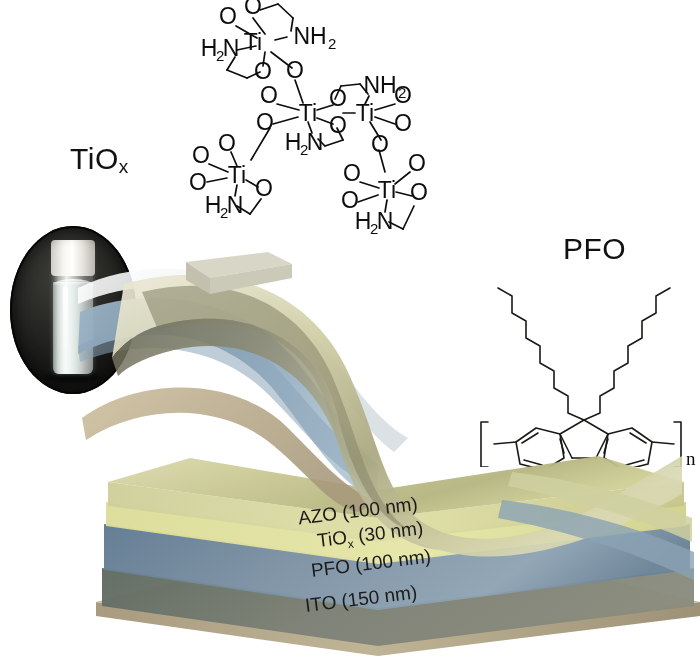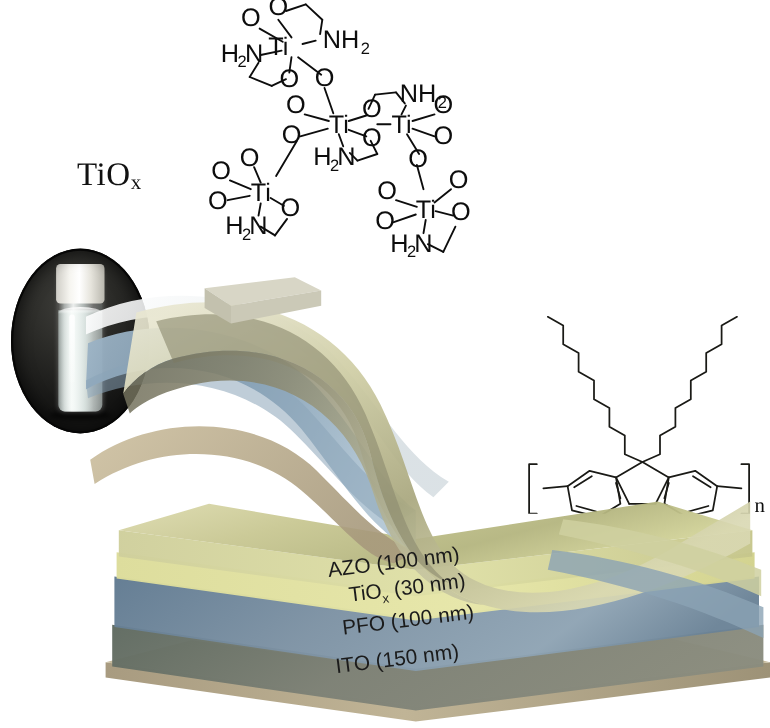--- a/index.html
+++ b/index.html
@@ -9,21 +9,21 @@
     font-family:"Liberation Serif",serif;
     overflow:hidden;
     position:relative;
   }
   #stage{position:absolute;left:0;top:0;width:700px;height:662px;}
 
   .abs{position:absolute;}
 
   
   .big-label{
-    font-family:Liberation Serif, serif;
+    font-family:Liberation Sans, sans-serif;
     font-size:30px;
     color:#111;
     letter-spacing:.5px;
     white-space:nowrap;
     text-align:center;
   }
   .big-label .sub{font-size:19px;vertical-align:-4px;}
 
   
   .vial-wrap{
@@ -234,20 +234,21 @@
     <div class="vial-oval">
       <div class="vial-base-shadow"></div>
       <div class="vial-body">
         <div class="vial-liquid"></div>
       </div>
       <div class="vial-shine"></div>
       <div class="vial-cap"></div>
     </div>
   </div>
 
+  <div class="big-label abs" style="left:563px;top:232px;">PFO</div>
 
   <svg class="abs" style="left:468px;top:272px;" width="232" height="195" viewBox="0 0 232 195">
     <g stroke="#1a1a16" stroke-width="1.6" fill="none" stroke-linecap="round" stroke-linejoin="round">
 
       <polyline points="116,148 100,141 100,124 86,116 86,99 72,91 72,74 58,66 58,49 44,41 44,24 30,16"></polyline>
 
       <polyline points="116,148 132,141 132,124 146,116 146,99 160,91 160,74 174,66 174,49 188,41 188,24 202,16"></polyline>
 
       <line x1="116" y1="148" x2="92" y2="162"></line>
       <line x1="116" y1="148" x2="140" y2="162"></line>

